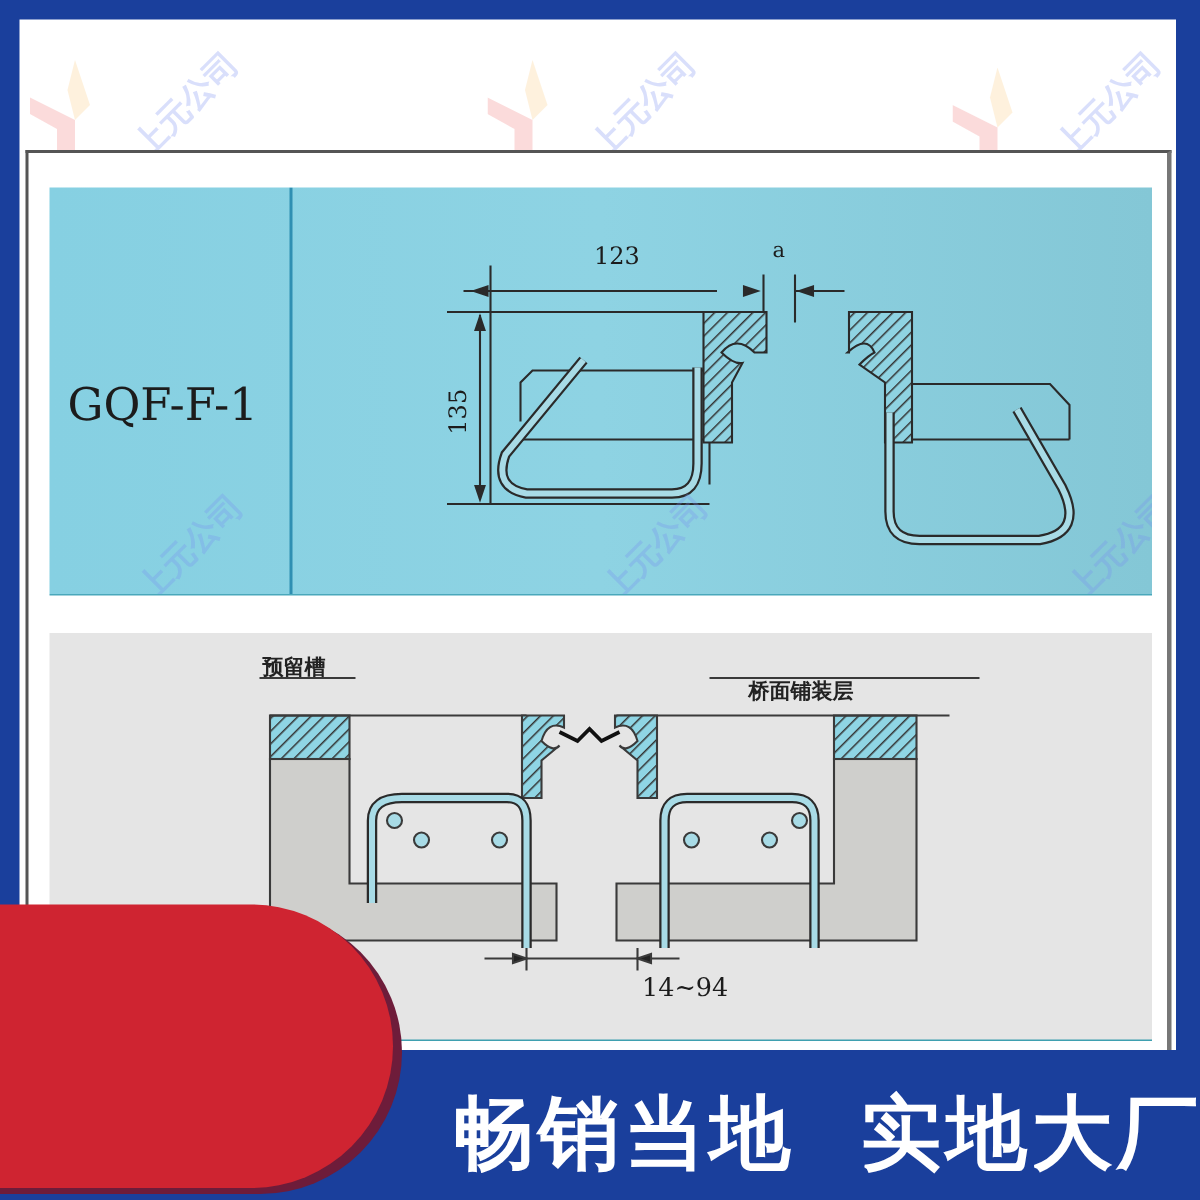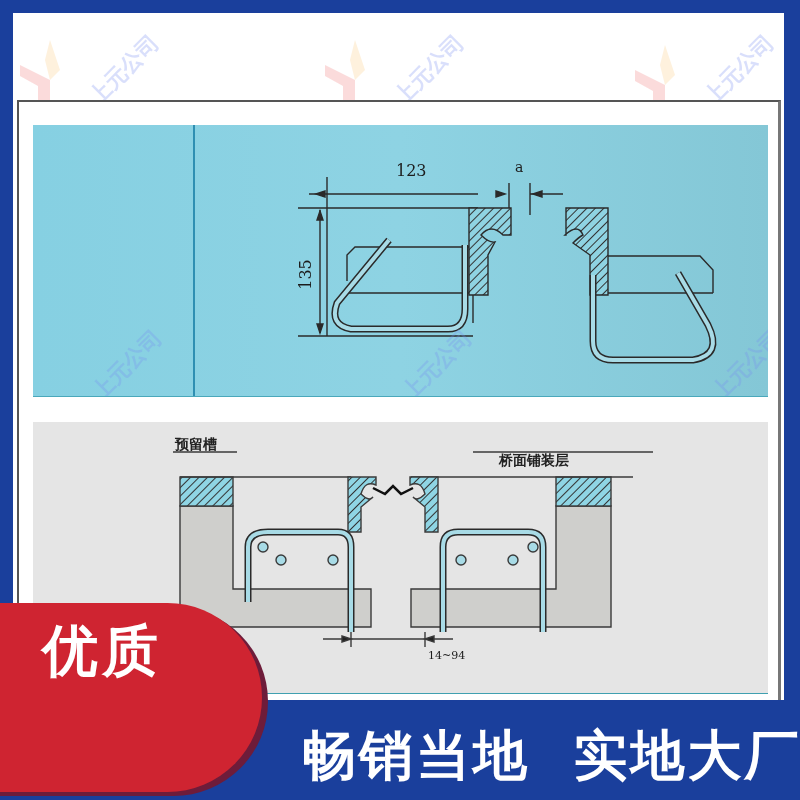--- a/index.html
+++ b/index.html
@@ -44,20 +44,21 @@
       <polygon points="0,25 30,40 30,70 18,70 18,46 0,36" fill="rgba(240,110,110,0.25)"></polygon>
       <polygon points="30,0 40,30 30,40 25,20" fill="rgba(250,200,120,0.25)"></polygon>
     </svg>
 </div>
 <div class="wm" style="left:695px;top:55px;">上元公司</div>
 
 <div class="frame"></div>
 
 <div class="panel p1">
   <div class="divider"></div>
+  <div class="model">GQF-F-1</div>
   <svg class="draw" width="735" height="271" viewBox="0 0 735 271">
     <defs>
       <pattern id="hatch" width="6" height="6" patternUnits="userSpaceOnUse" patternTransform="rotate(45)">
         <rect width="6" height="6" fill="#8fd3e2"></rect>
           <line x1="0" y1="0" x2="0" y2="6" stroke="#333" stroke-width="2"></line>
       </pattern>
     </defs>
     <g stroke="#2a2a2a" stroke-width="1.4" fill="none">
 
       <line x1="276" y1="69" x2="445" y2="69"></line>
@@ -139,21 +140,20 @@
 
       <line x1="290" y1="217" x2="420" y2="217" fill="none"></line>
       <line x1="318" y1="210" x2="318" y2="225" fill="none"></line>
       <line x1="392" y1="210" x2="392" y2="225" fill="none"></line>
       <polygon points="318,217 309,214 309,220" fill="#222"></polygon>
       <polygon points="392,217 401,214 401,220" fill="#222"></polygon>
     </g>
   </svg>
   <div class="lbl" style="left:142px;top:14px;">预留槽</div>
   <div class="lbl" style="left:466px;top:14px;margin-top:16px;">桥面铺装层</div>
-  <div class="dim" style="left:395px;top:227px;font-size:11px;">14~94</div>
+  <div class="dim" style="left:395px;top:227px;font-size:17px;">14~94</div>
 </div>
 
 <div class="banner"></div>
 <div class="banner-text">
-  <div>优质</div>
 </div>
 
 <div class="slogan">畅销当地  实地大厂</div>
 
 </body></html>

